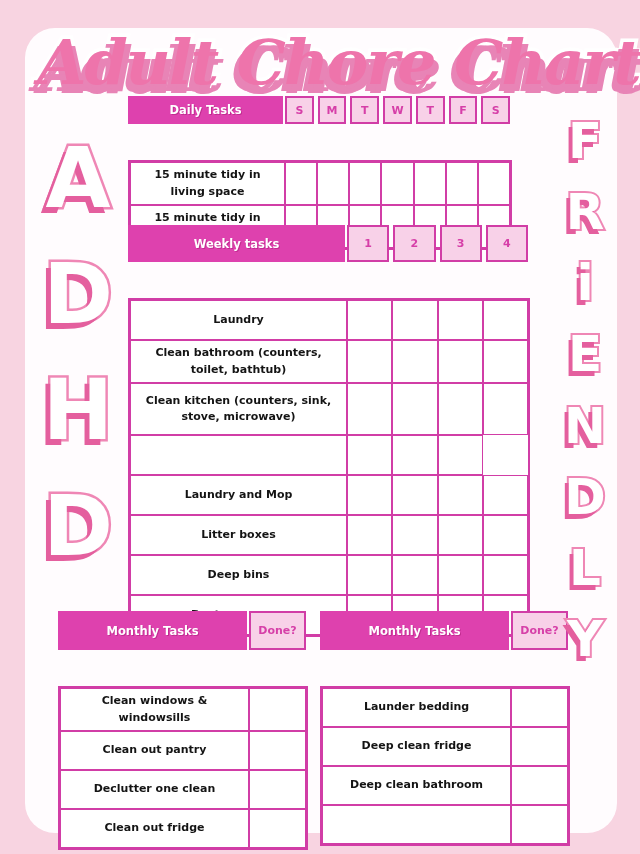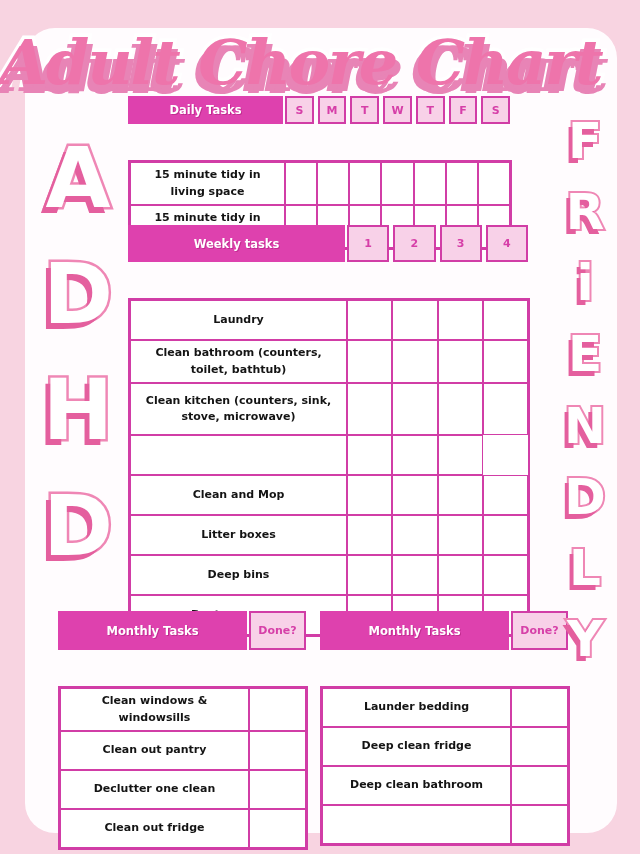--- a/index.html
+++ b/index.html
@@ -23,21 +23,21 @@
     overflow:hidden;
   }
   .page{
     position:absolute;left:25px;top:28px;width:592px;height:805px;
     background:var(--page);
     border-radius:30px;
   }
   
   .title{
     position:absolute;left:0;top:26px;width:640px;
-    text-align:left;
+    text-align:right;
     font-family:"DejaVu Serif",serif;
     font-style:italic;
     font-weight:700;
     font-size:62px;
     letter-spacing:-2px;
     color:var(--title-pink);
     -webkit-text-stroke:7px #ffffff;
     paint-order:stroke fill;
     text-shadow:
       5px 7px 0 var(--title-shadow),
@@ -220,21 +220,21 @@
       <div class="tcell"></div>
       <div class="tcell"></div>
     </div>
     <div class="trow">
       <div class="tcell"></div>
       <div class="tcell"></div>
       <div class="tcell"></div>
       <div class="tcell"></div>
     </div>
     <div class="trow">
-      <div class="tcell task">Clean and Mop</div>
+      <div class="tcell task">Laundry and Mop</div>
       <div class="tcell"></div>
       <div class="tcell"></div>
       <div class="tcell"></div>
       <div class="tcell"></div>
     </div>
     <div class="trow">
       <div class="tcell task">Litter boxes</div>
       <div class="tcell"></div>
       <div class="tcell"></div>
       <div class="tcell"></div>

